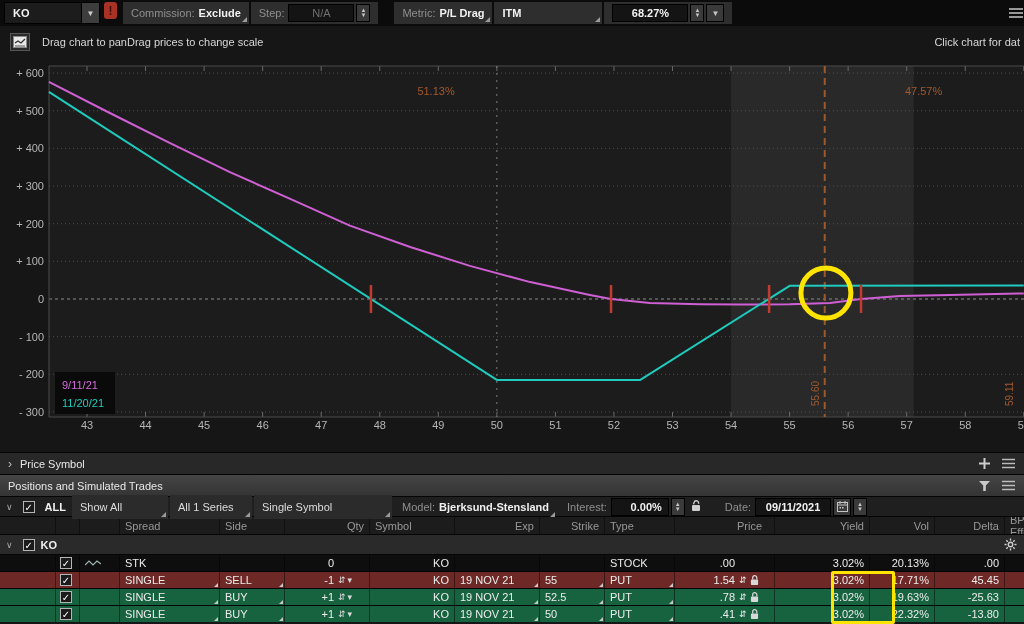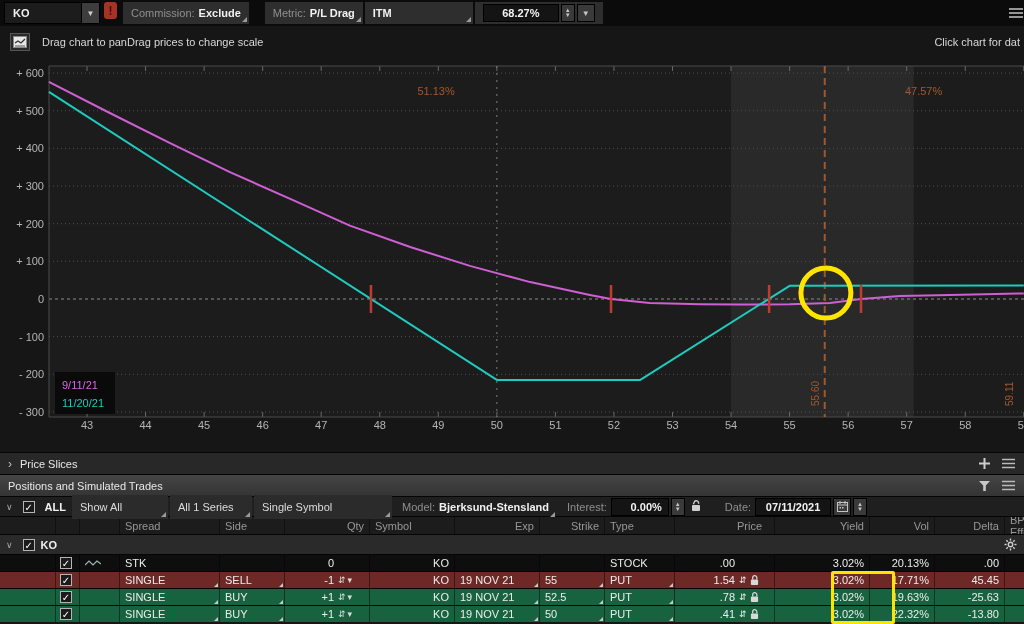--- a/index.html
+++ b/index.html
@@ -87,20 +87,28 @@
 
 <div class="topbar">
   <div class="seg symsel">
     <span class="val">KO</span>
     <span class="arrowbox">▼</span>
   </div>
   <div class="alertbadge">!</div>
   <div class="seg fold">
     <span class="lbl">Commission:</span>
     <span class="val">Exclude</span>
+  </div>
+  <div class="seg">
+    <span class="lbl">Step:</span>
+    <span class="inputbox na" style="width:66px">N/A</span>
+    <span class="spin">
+        <span>▲</span>
+        <span>▼</span>
+      </span>
   </div>
   <div style="width:14px"></div>
   <div class="seg fold">
     <span class="lbl">Metric:</span>
     <span class="val">P/L Drag</span>
   </div>
   <div class="seg fold" style="width:108px">
     <span class="val">ITM</span>
   </div>
   <div class="seg">
@@ -228,21 +236,21 @@
       <line x1="861.031" y1="227" x2="861.031" y2="255" stroke="#c23b2e" stroke-width="2.5"></line>
       <circle cx="825.9009999999998" cy="234.976" r="25" fill="none" stroke="#ffe400" stroke-width="5"></circle>
       <rect x="55" y="314" width="60" height="42" fill="#0a0a0a"></rect>
       <text x="62" y="331" fill="#d76add" font-size="11">9/11/21</text>
       <text x="62" y="349" fill="#1ecbbd" font-size="11">11/20/21</text>
     </svg>
 </div>
 
 <div class="bar slices">
   <span class="caret">›</span>
-  <span class="title">Price Slices</span>
+  <span class="title">Price Symbol</span>
   <span class="icons">
     <span class="icb">
       <svg width="11" height="11" viewBox="0 0 11 11">
           <g stroke="#ccc" stroke-width="2">
             <line x1="5.5" y1="0" x2="5.5" y2="11"></line>
             <line x1="0" y1="5.5" x2="11" y2="5.5"></line>
           </g>
         </svg>
     </span>
     <span class="icb">
@@ -303,21 +311,21 @@
       </span>
     <span class="locksvg">
       <svg width="10" height="12" viewBox="0 0 10 12">
           <rect x="1" y="5" width="8" height="6" rx="1" fill="#cfcfcf"></rect>
           <path d="M3,5 V3 a2.3,2.3 0 0 1 4.6,0" fill="none" stroke="#cfcfcf" stroke-width="1.4" transform="rotate(18 5 3)"></path>
         </svg>
     </span>
   </span>
   <span class="fitem">
     <span style="color:#8f8f8f;margin-right:4px">Date:</span>
-    <span class="inputbox" style="width:76px;justify-content:center">07/11/2021</span>
+    <span class="inputbox" style="width:76px;justify-content:center">09/11/2021</span>
     <span class="sqbtn">
       <svg width="11" height="11" viewBox="0 0 11 11">
           <rect x="0.5" y="1.5" width="10" height="9" fill="none" stroke="#c5c5c5"></rect>
           <line x1="3" y1="0" x2="3" y2="3" stroke="#c5c5c5"></line>
           <line x1="8" y1="0" x2="8" y2="3" stroke="#c5c5c5"></line>
           <line x1="1" y1="4" x2="10" y2="4" stroke="#c5c5c5"></line>
           <rect x="2.5" y="6" width="1.5" height="1.5" fill="#c5c5c5"></rect>
           <rect x="5" y="6" width="1.5" height="1.5" fill="#c5c5c5"></rect>
         </svg>
     </span>

